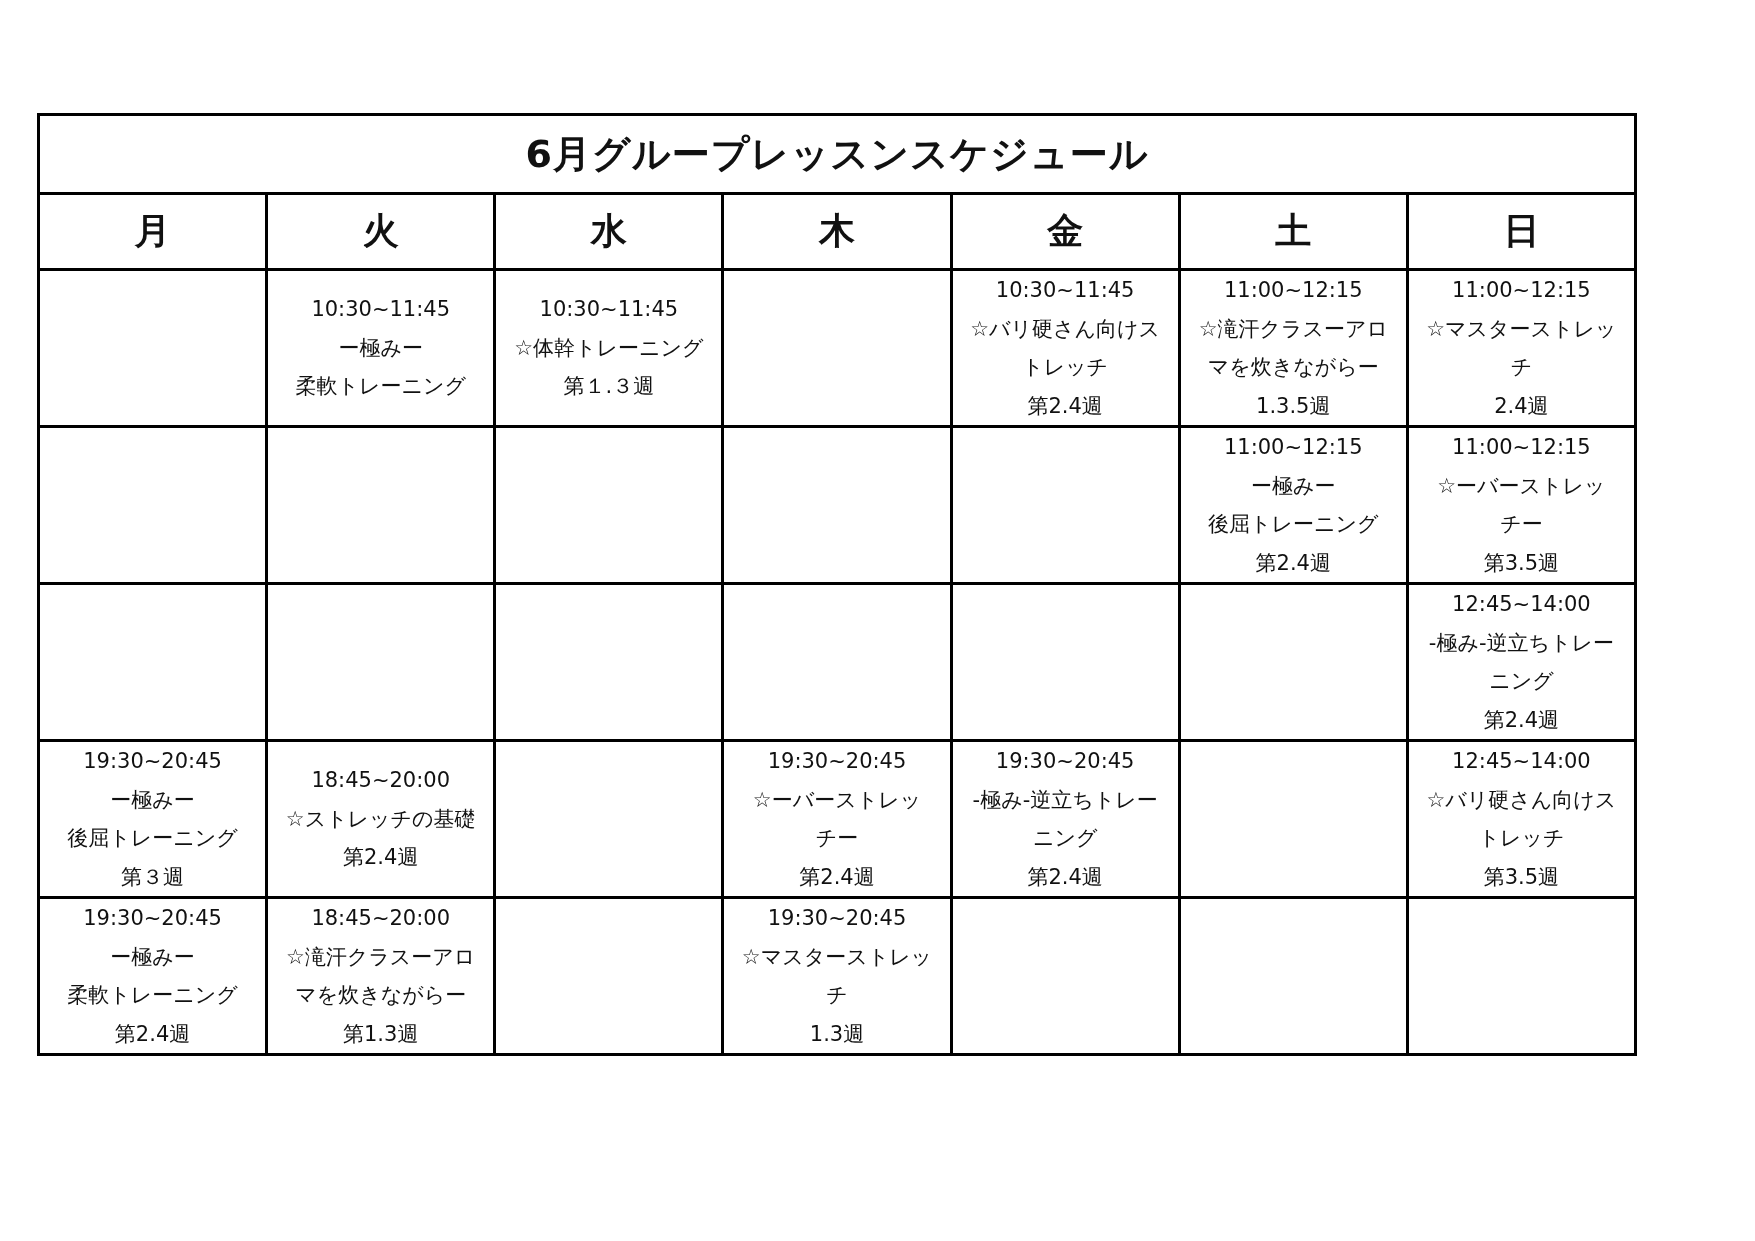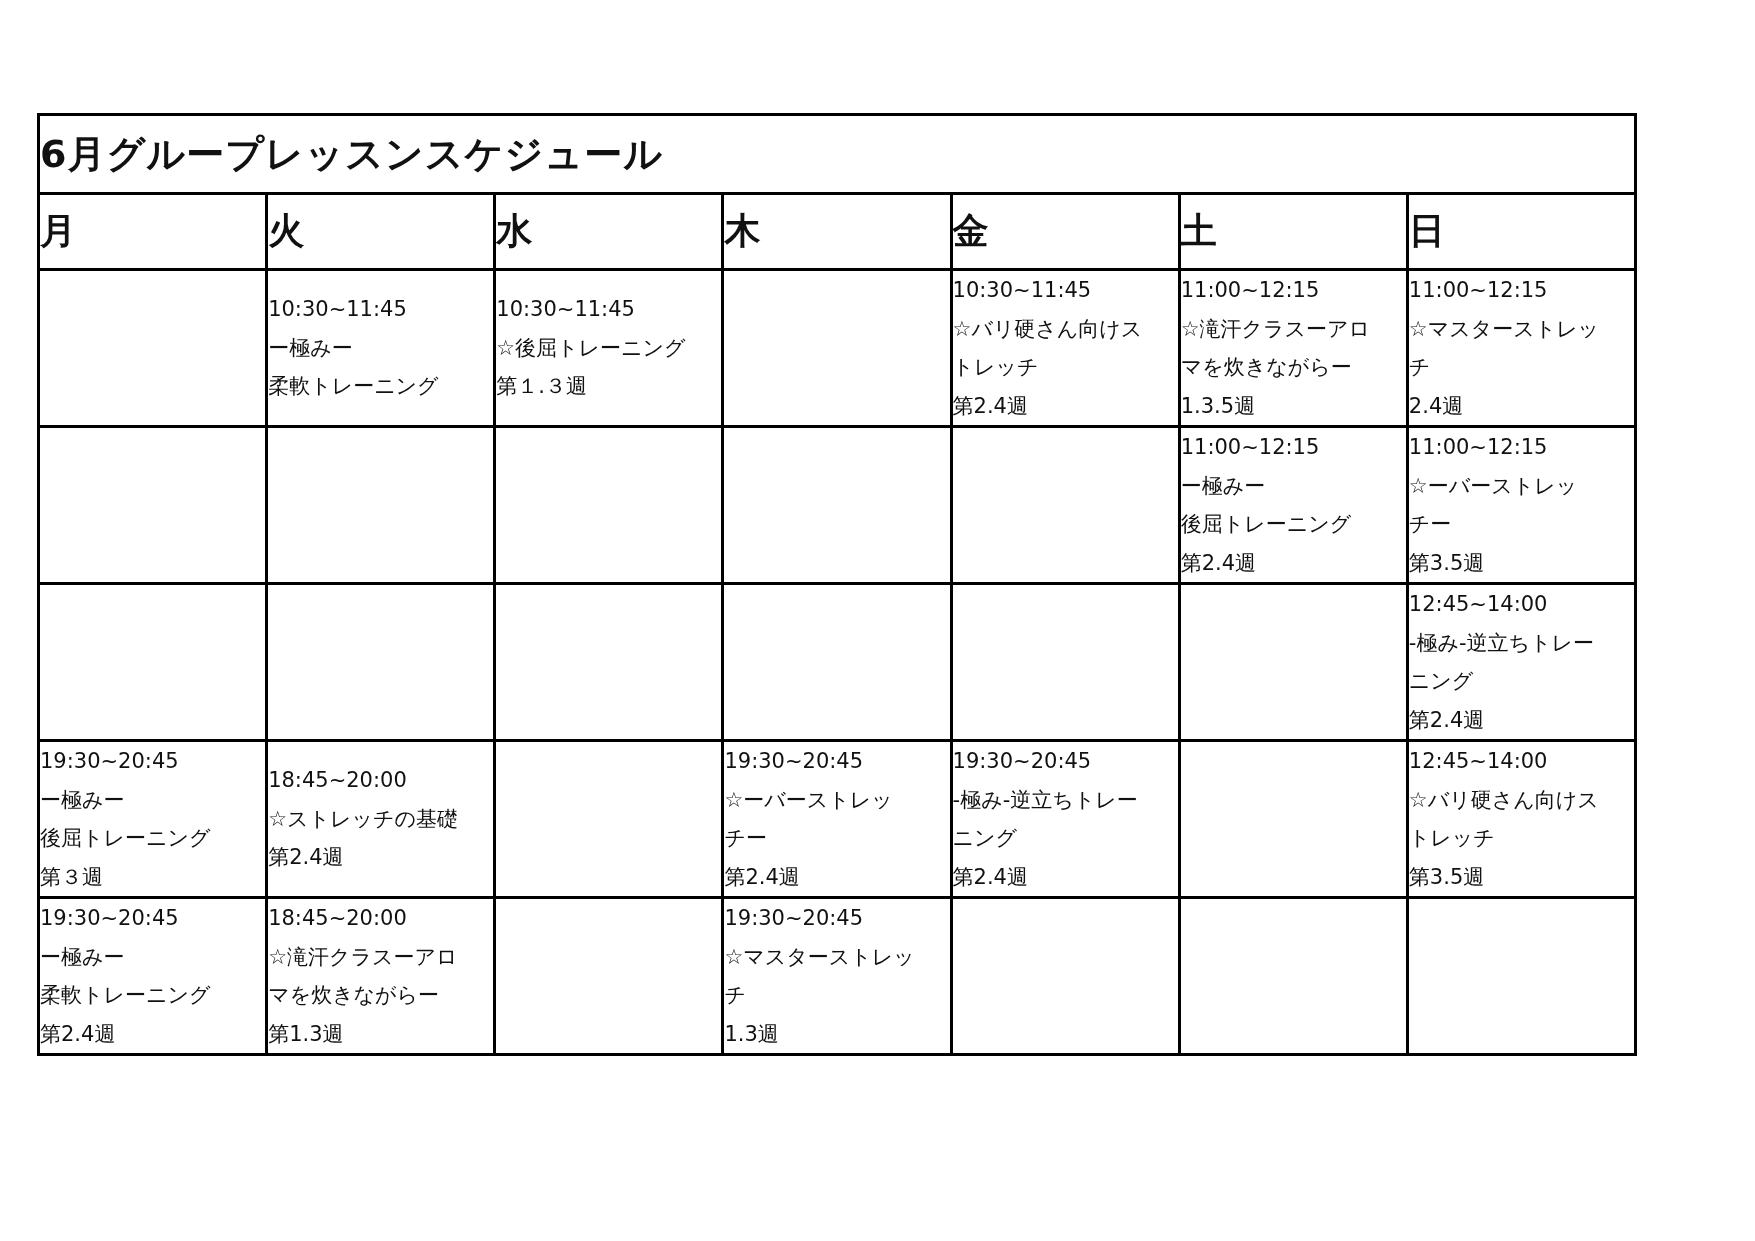--- a/index.html
+++ b/index.html
@@ -19,20 +19,21 @@
       position: absolute;
       left: 37px;
       top: 113px;
       width: 1600px;
       border-collapse: collapse;
       table-layout: fixed;
     }
     .schedule td, .schedule th {
       border: 3px solid #000000;
       padding: 0;
+      text-align: center;
       vertical-align: middle;
     }
     .title-cell {
       height: 76px;
       font-size: 38px;
       font-weight: bold;
       letter-spacing: 1px;
     }
     .day-cell {
       height: 73px;
@@ -70,21 +71,21 @@
     </tr>
   <tr>
         <td class="slot-cell"></td>
         <td class="slot-cell">
           <span class="line">10:30~11:45</span>
           <span class="line">ー極みー</span>
           <span class="line">柔軟トレーニング</span>
         </td>
         <td class="slot-cell">
           <span class="line">10:30~11:45</span>
-          <span class="line">☆後屈トレーニング</span>
+          <span class="line">☆体幹トレーニング</span>
           <span class="line">第１.３週</span>
         </td>
         <td class="slot-cell"></td>
         <td class="slot-cell">
           <span class="line">10:30~11:45</span>
           <span class="line">☆バリ硬さん向けス</span>
           <span class="line">トレッチ</span>
           <span class="line">第2.4週</span>
         </td>
         <td class="slot-cell">

